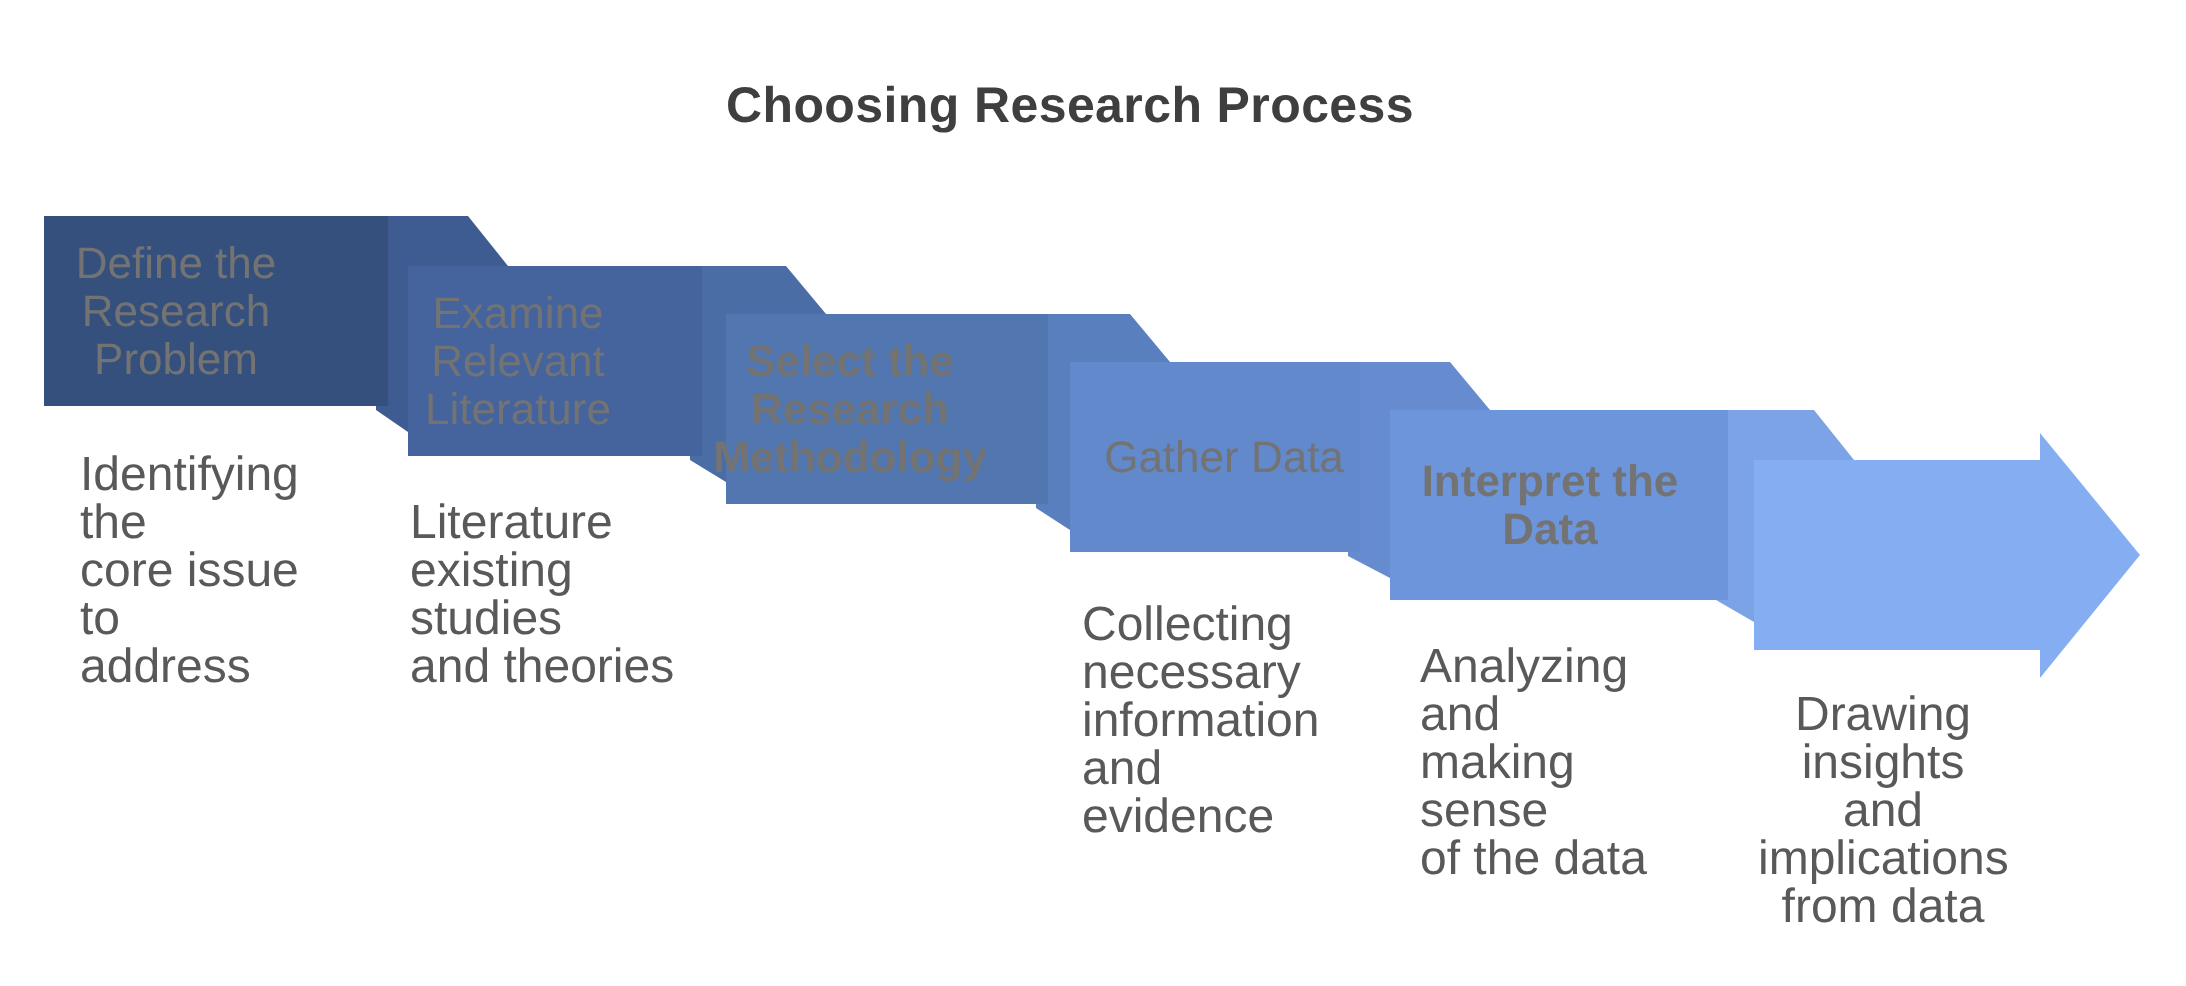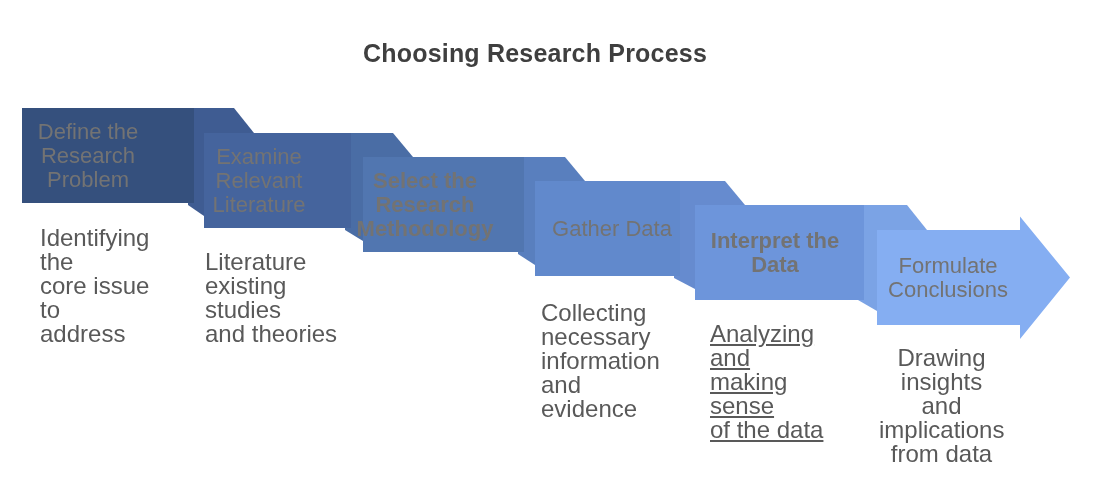--- a/index.html
+++ b/index.html
@@ -80,34 +80,32 @@
 Problem</div>
   <div class="step-label" style="left:259px; top:181px;">Examine
 Relevant
 Literature</div>
   <div class="step-label" style="left:425px; top:205px;font-weight:bold;">Select the
 Research
 Methodology</div>
   <div class="step-label" style="left:612px; top:229px;text-align:right;">Gather Data</div>
   <div class="step-label" style="left:775px; top:253px;font-weight:bold;">Interpret the
 Data</div>
-  <div class="step-label" style="left:948px; top:278px;">Formulate
-Conclusions</div>
 
   <div class="step-desc" style="left:40px;  top:226px; width:135px;">Identifying the
 core issue to
 address</div>
   <div class="step-desc" style="left:205px; top:250px; width:150px;">Literature
 existing studies
 and theories</div>
   <div class="step-desc" style="left:541px; top:301px; width:150px;">Collecting
 necessary
 information and
 evidence</div>
-  <div class="step-desc" style="left:710px; top:322px; width:140px;text-decoration:underline;">Analyzing and
+  <div class="step-desc" style="left:710px; top:322px; width:140px;">Analyzing and
 making sense
 of the data</div>
   <div class="step-desc" style="left:879px; top:346px; width:125px;text-align:center;">Drawing
 insights and
 implications
 from data</div>
 
 </div>
 
 </body></html>

